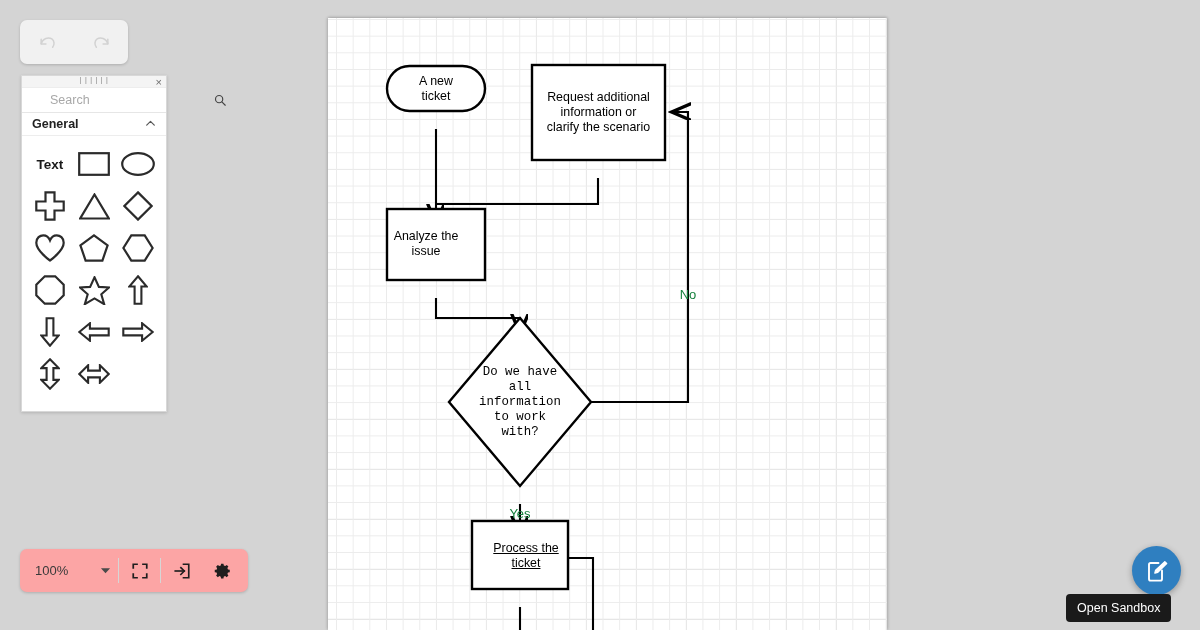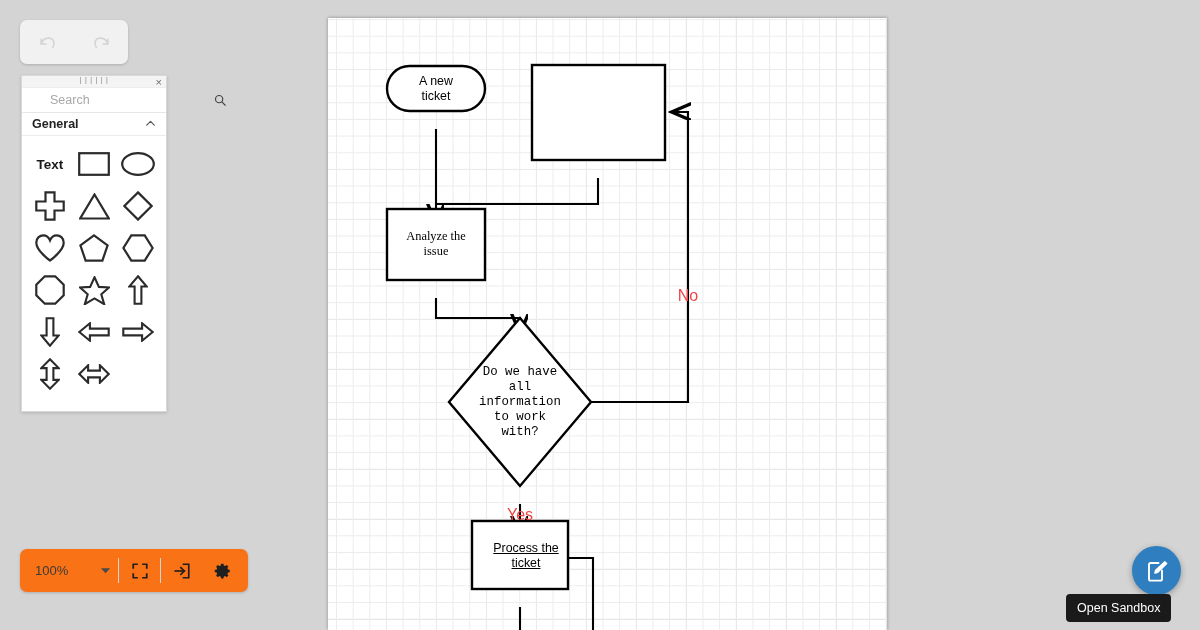--- a/index.html
+++ b/index.html
@@ -111,21 +111,21 @@
     cursor: pointer;
   }
   .shape-cell svg { display: block; }
   .shape-text {
     font-size: 13.5px; font-weight: bold; color: #1a1a1a;
   }
 
   .zoom-bar {
     position: absolute; left: 20px; top: 549px;
     width: 228px; height: 43px;
-    background: #f97316;
+    background: #fca5a5;
     border-radius: 7px;
     box-shadow: 0 1px 3px rgba(0,0,0,.18);
     display: flex; align-items: center;
   }
   .zoom-pct {
     width: 72px; padding-left: 15px;
     font-size: 13px; color: #3a3a3a;
   }
   .zoom-caret {
     width: 26px; display: flex; align-items: center; justify-content: center;
@@ -160,21 +160,21 @@
   
   .node-label {
     position: absolute;
     font-size: 12.4px; line-height: 15px;
     color: #000; text-align: center;
     white-space: pre-line;
     pointer-events: none;
   }
   .edge-label {
     position: absolute;
-    font-size: 16px; color: #ef4444;
+    font-size: 13px; color: #15803d;
     text-align: center; white-space: nowrap;
     pointer-events: none;
   }
 </style>
 </head>
 <body>
 
 <div id="app">
 
   <div class="canvas-wrap">
@@ -213,21 +213,24 @@
         <rect x="59" y="191" width="98" height="71"></rect>
 
         <polygon points="192,300 263,384 192,468 121,384"></polygon>
 
         <rect x="144" y="503" width="96" height="68"></rect>
       </g>
     </svg>
 
     <div class="node-label" style="left:59px;top:56px;width:98px;">A new
 ticket</div>
-    <div class="node-label" style="left:59px;top:211px;width:98px;font-family:Liberation Serif, serif;">Analyze the
+    <div class="node-label" style="left:204px;top:72px;width:133px;">Request additional
+information or
+clarify the scenario</div>
+    <div class="node-label" style="left:49px;top:211px;width:98px;">Analyze the
 issue</div>
     <div class="node-label" style="left:132px;top:347px;width:120px;font-family:Liberation Mono, monospace;">Do we have
 all
 information
 to work
 with?</div>
     <div class="node-label" style="left:144px;top:523px;width:108px;text-decoration:underline;">Process the
 ticket</div>
 
     <div class="edge-label" style="left:345px;top:269px;width:30px;">No</div>

